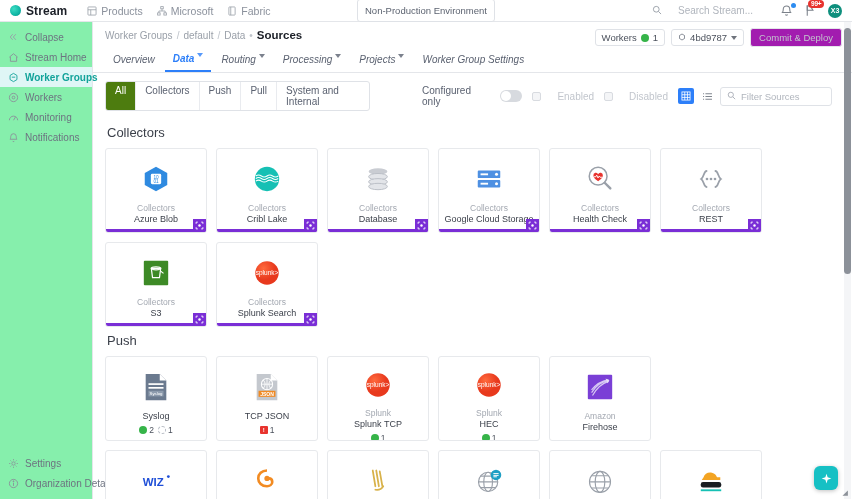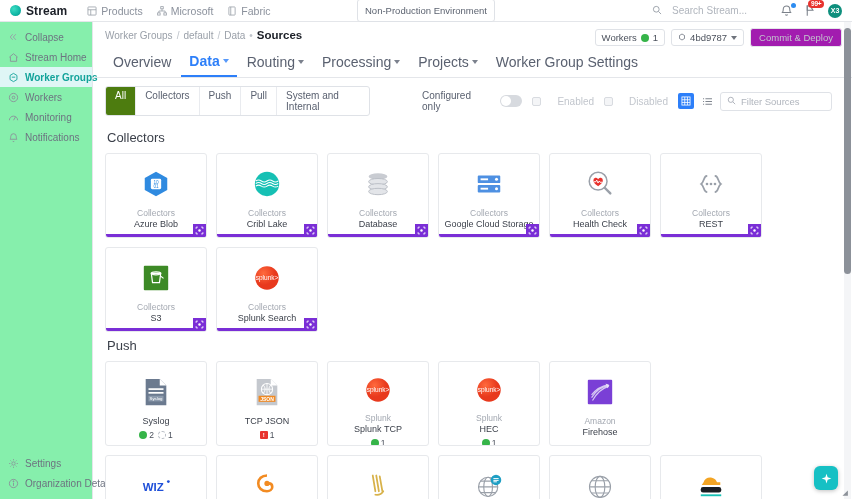--- a/index.html
+++ b/index.html
@@ -24,21 +24,21 @@
   .topnav{ display:flex; align-items:center; gap:14px; margin-left:12px;}
   .topnav-item{ display:flex; align-items:center; gap:4px; color:#8b919c; font-size:10.5px;}
   .topnav-item svg{ display:block; }
   .env-pill{
     position:absolute; left:50%; transform:translateX(-50%);
     border:1px solid #dfe2e7; border-radius:3px; background:#fff;
     font-size:9.5px; color:#5c6370; padding:6px 7px; line-height:1;
   }
   .top-right{ margin-left:auto; display:flex; align-items:center; gap:10px; padding-right:4px;}
   .search-top{
-    display:flex; align-items:center; gap:10px; width:118px;
+    display:flex; align-items:center; gap:16px; width:118px;
     color:#b0b5bd; font-size:10px;
   }
   .icon-btn{ position:relative; width:14px; height:14px; color:#7a8089;}
   .dot-blue{ position:absolute; top:-1px; right:-2px; width:5px;height:5px;border-radius:50%;background:#2d8cf0;}
   .badge-red{
     position:absolute; top:-4px; left:4px; background:#e8332e; color:#fff;
     font-size:6.5px; border-radius:7px; padding:1px 3px; line-height:1; font-weight:bold;
     letter-spacing:-.2px;
   }
   .avatar{
@@ -78,21 +78,21 @@
   .commit-pill{
     display:flex;align-items:center;gap:4px;border:1px solid #dfe2e7;border-radius:3px;
     padding:2px 6px; font-size:9.5px; color:#4b515c; background:#fff;
   }
   .btn-disabled{
     border:1px solid #e4e6ea; border-radius:3px; padding:3px 8px;
     font-size:9.5px; color:#c2c6cd; background:#a21caf;
   }
   .tabs{ display:flex; align-items:center; gap:2px; padding:2px 12px 0 12px;
     border-bottom:1px solid #e4e6ea;}
-  .tab{ display:flex;align-items:center;gap:3px; padding:4px 8px 6px 8px; font-size:14px; color:#5a6170;}
+  .tab{ display:flex;align-items:flex-start;gap:3px; padding:4px 8px 6px 8px; font-size:10px; color:#5a6170;font-style:italic;}
   .tab.active{ color:#2d7ff9; border-bottom:2px solid #2d7ff9; font-weight:bold;}
   .caret{ width:0;height:0;border-left:3px solid transparent;border-right:3px solid transparent;
     border-top:4px solid currentColor; opacity:.8;}
 
   
   .filterbar{ display:flex; align-items:center; padding:8px 10px 8px 12px; gap:10px;}
   .seg{ display:flex; border:1px solid #dfe2e7; border-radius:3px; overflow:hidden; background:#fff;}
   .seg-item{ padding:3px 9px; font-size:10px; color:#5a6170; border-right:1px solid #e9ebef;}
   .seg-item:last-child{border-right:none;}
   .seg-item.active{ background:#4d7c0f; color:#fff;}

